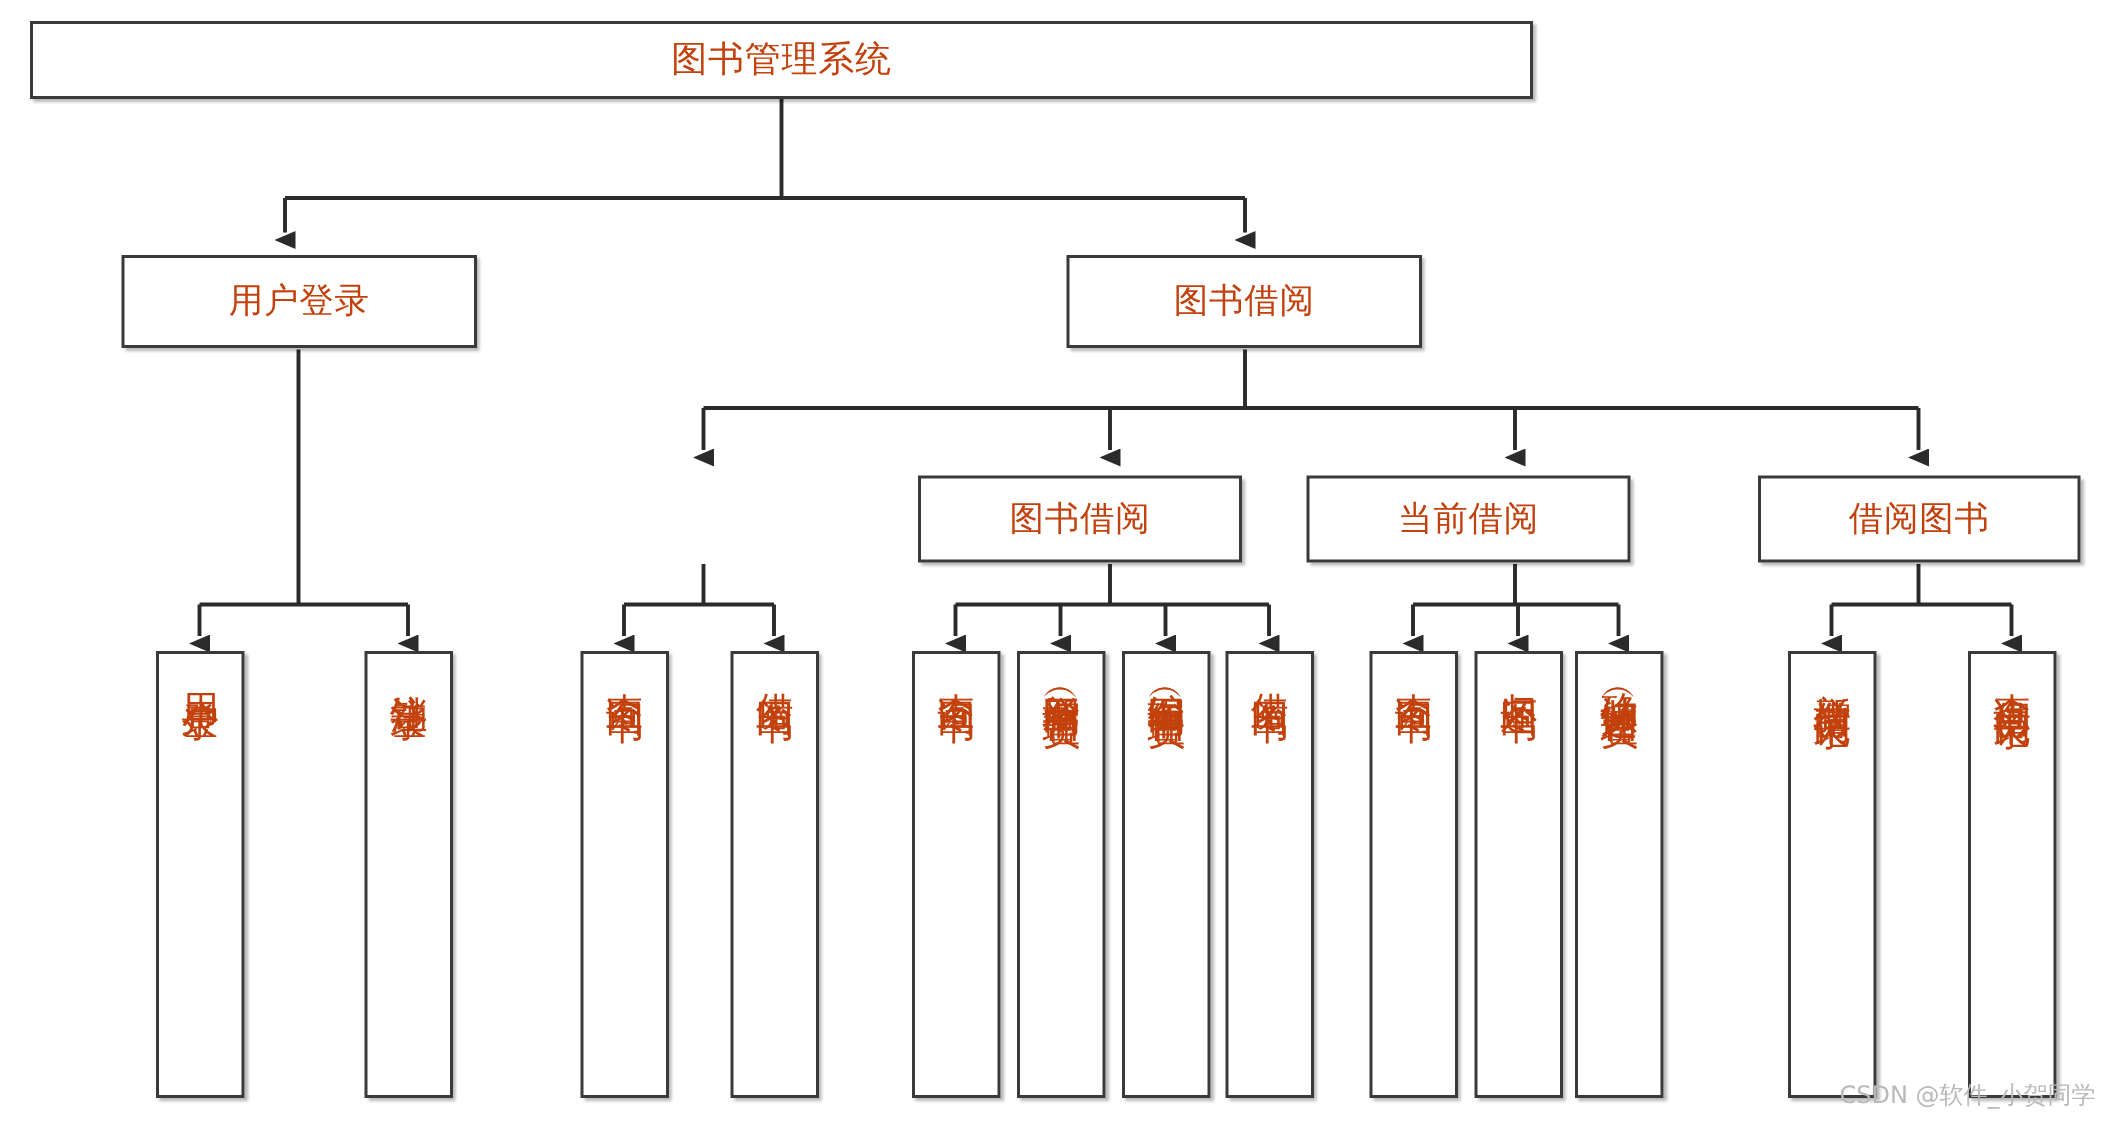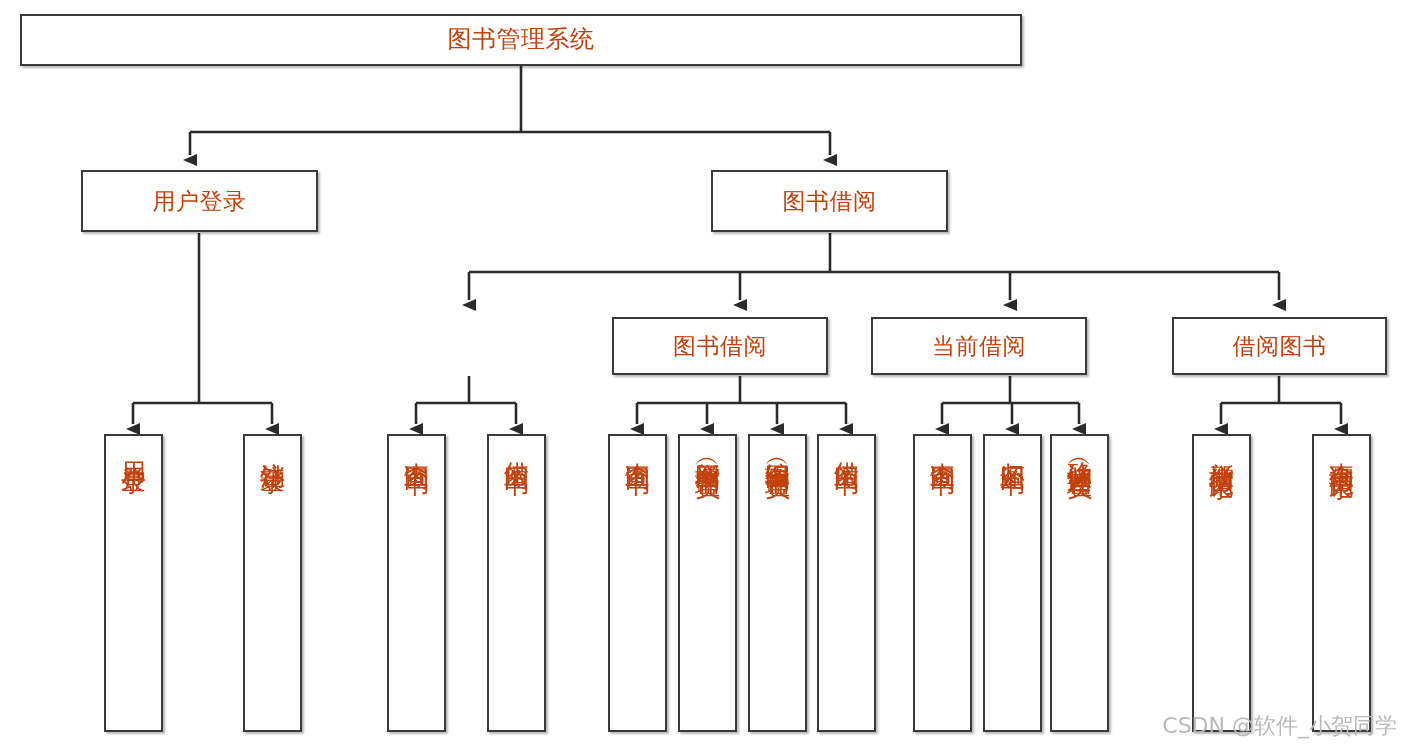--- a/index.html
+++ b/index.html
@@ -65,21 +65,21 @@
     letter-spacing: 3px;
     white-space: nowrap;
   }
   .node.vert.tall .label {
     letter-spacing: 2px;
   }
   #watermark {
     position: absolute;
     right: 8px;
     bottom: 6px;
-    font-size: 22px;
+    font-size: 16px;
     color: #b9b9b9;
     white-space: nowrap;
     user-select: none;
     margin-left: 20px;
   }
 </style>
 </head>
 <body>
 
 <div id="canvas">

